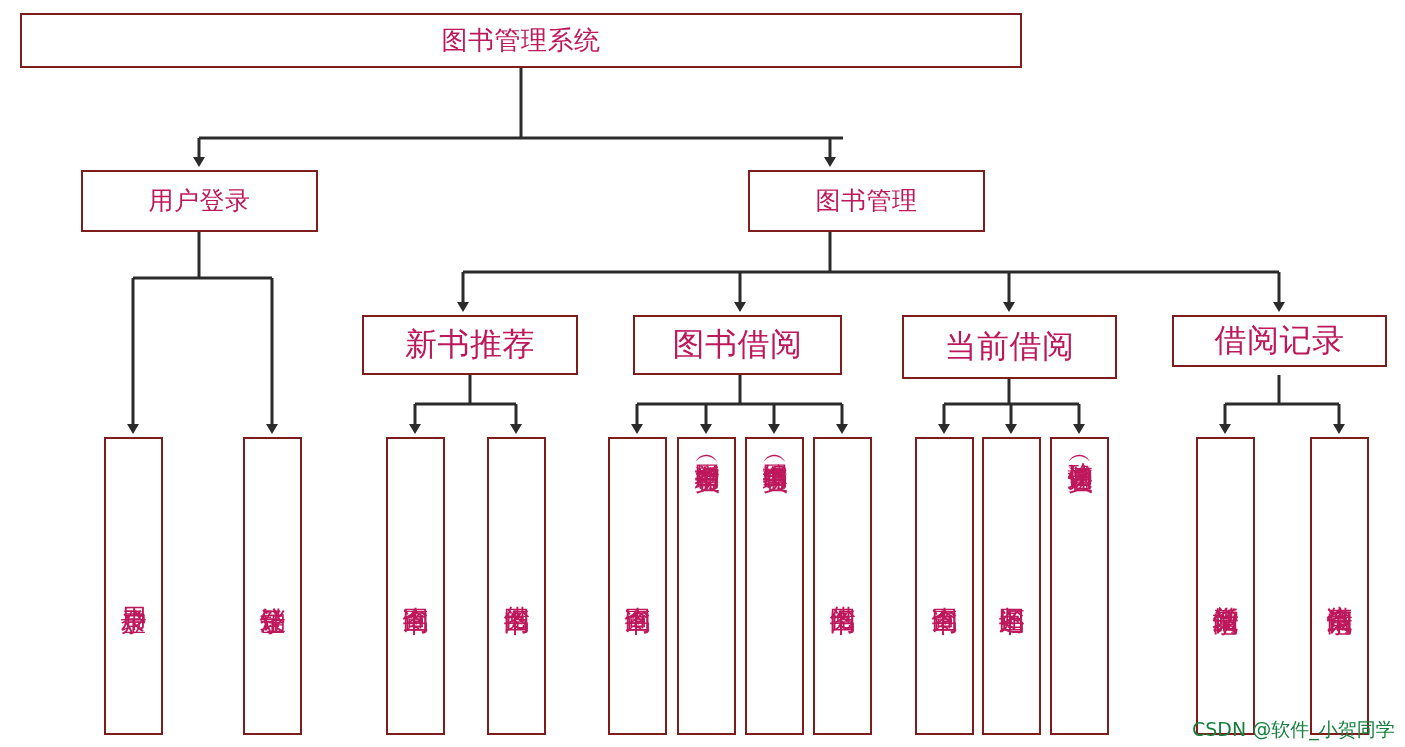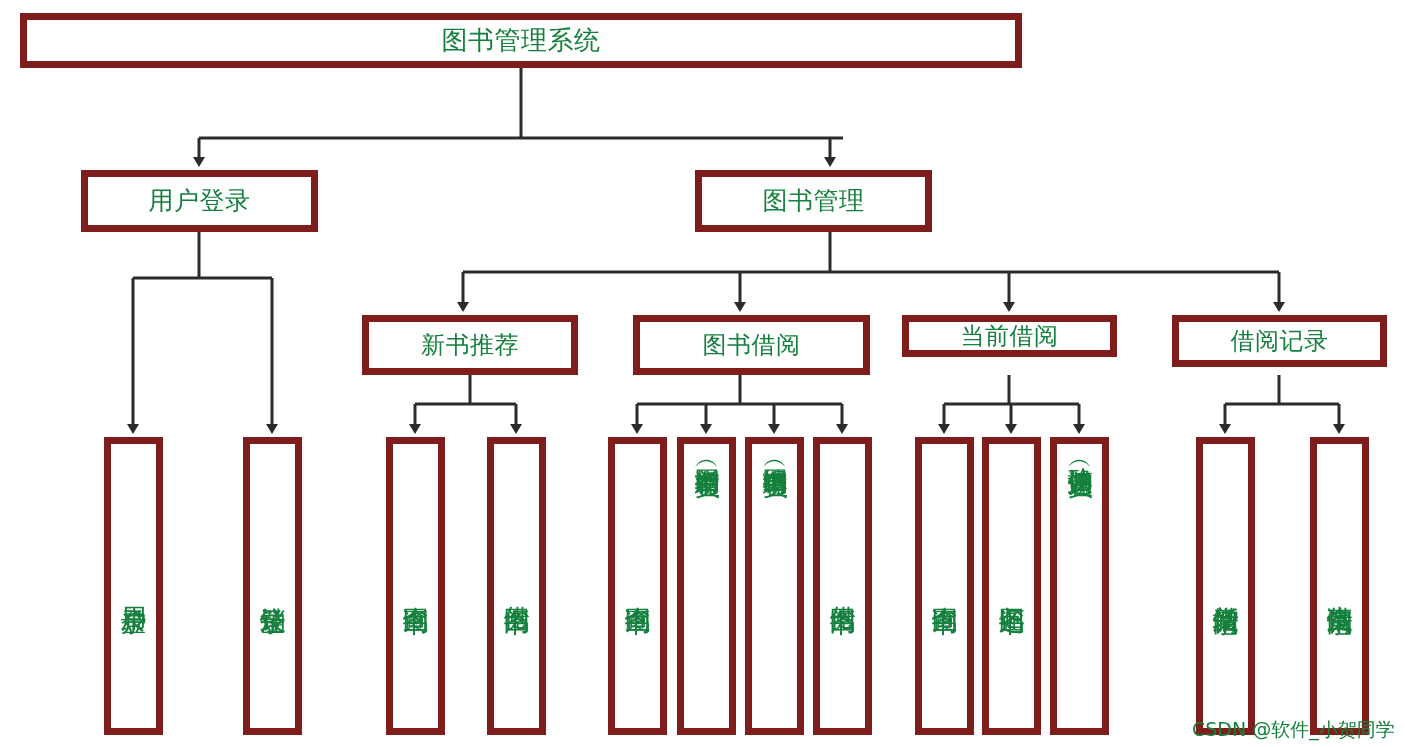--- a/index.html
+++ b/index.html
@@ -22,42 +22,42 @@
     left: 0;
     top: 0;
     width: 1405px;
     height: 747px;
     pointer-events: none;
   }
   .node {
     position: absolute;
     box-sizing: border-box;
     background: #ffffff;
-    border: 7px solid #7f1d1d;
+    border: 2px solid #7f1d1d;
     display: flex;
     align-items: center;
     justify-content: center;
-    color: #15803d;
+    color: #be185d;
   }
   .node .label {
     display: block;
     text-align: center;
     line-height: 1.18;
     letter-spacing: 0.5px;
   }
   
   .node.horiz .label {
     font-size: 25px;
     white-space: nowrap;
   }
   .node.horiz.root .label {
     font-size: 26px;
   }
   .node.horiz.mid .label {
-    font-size: 24px;
+    font-size: 32px;
   }
   
   .node.vert {
     align-items: flex-start;
     justify-content: center;
     padding-top: 4px;
   }
   .node.vert .label {
     writing-mode: vertical-rl;
     text-orientation: upright;
@@ -132,31 +132,31 @@
     </g>
   </svg>
 
   <div class="node horiz root" style="left:20px; top:13px; width:1002px; height:55px;">
     <span class="label">图书管理系统</span>
   </div>
 
   <div class="node horiz" style="left:81px; top:170px; width:237px; height:62px;">
     <span class="label">用户登录</span>
   </div>
-  <div class="node horiz" style="left:695px; top:170px; width:237px; height:62px;">
+  <div class="node horiz" style="left:748px; top:170px; width:237px; height:62px;">
     <span class="label">图书管理</span>
   </div>
 
   <div class="node horiz mid" style="left:362px; top:315px; width:216px; height:60px;">
     <span class="label">新书推荐</span>
   </div>
-  <div class="node horiz mid" style="left:633px; top:315px; width:237px; height:60px;">
+  <div class="node horiz mid" style="left:633px; top:315px; width:209px; height:60px;">
     <span class="label">图书借阅</span>
   </div>
-  <div class="node horiz mid" style="left:902px; top:315px; width:215px; height:42px;">
+  <div class="node horiz mid" style="left:902px; top:315px; width:215px; height:64px;">
     <span class="label">当前借阅</span>
   </div>
   <div class="node horiz mid" style="left:1172px; top:315px; width:215px; height:52px;">
     <span class="label">借阅记录</span>
   </div>
 
   <div class="node vert" style="left:104px; top:437px; width:59px; height:298px; align-items:center;">
     <span class="label">用户登录</span>
   </div>
   <div class="node vert" style="left:243px; top:437px; width:59px; height:298px; align-items:center;">

